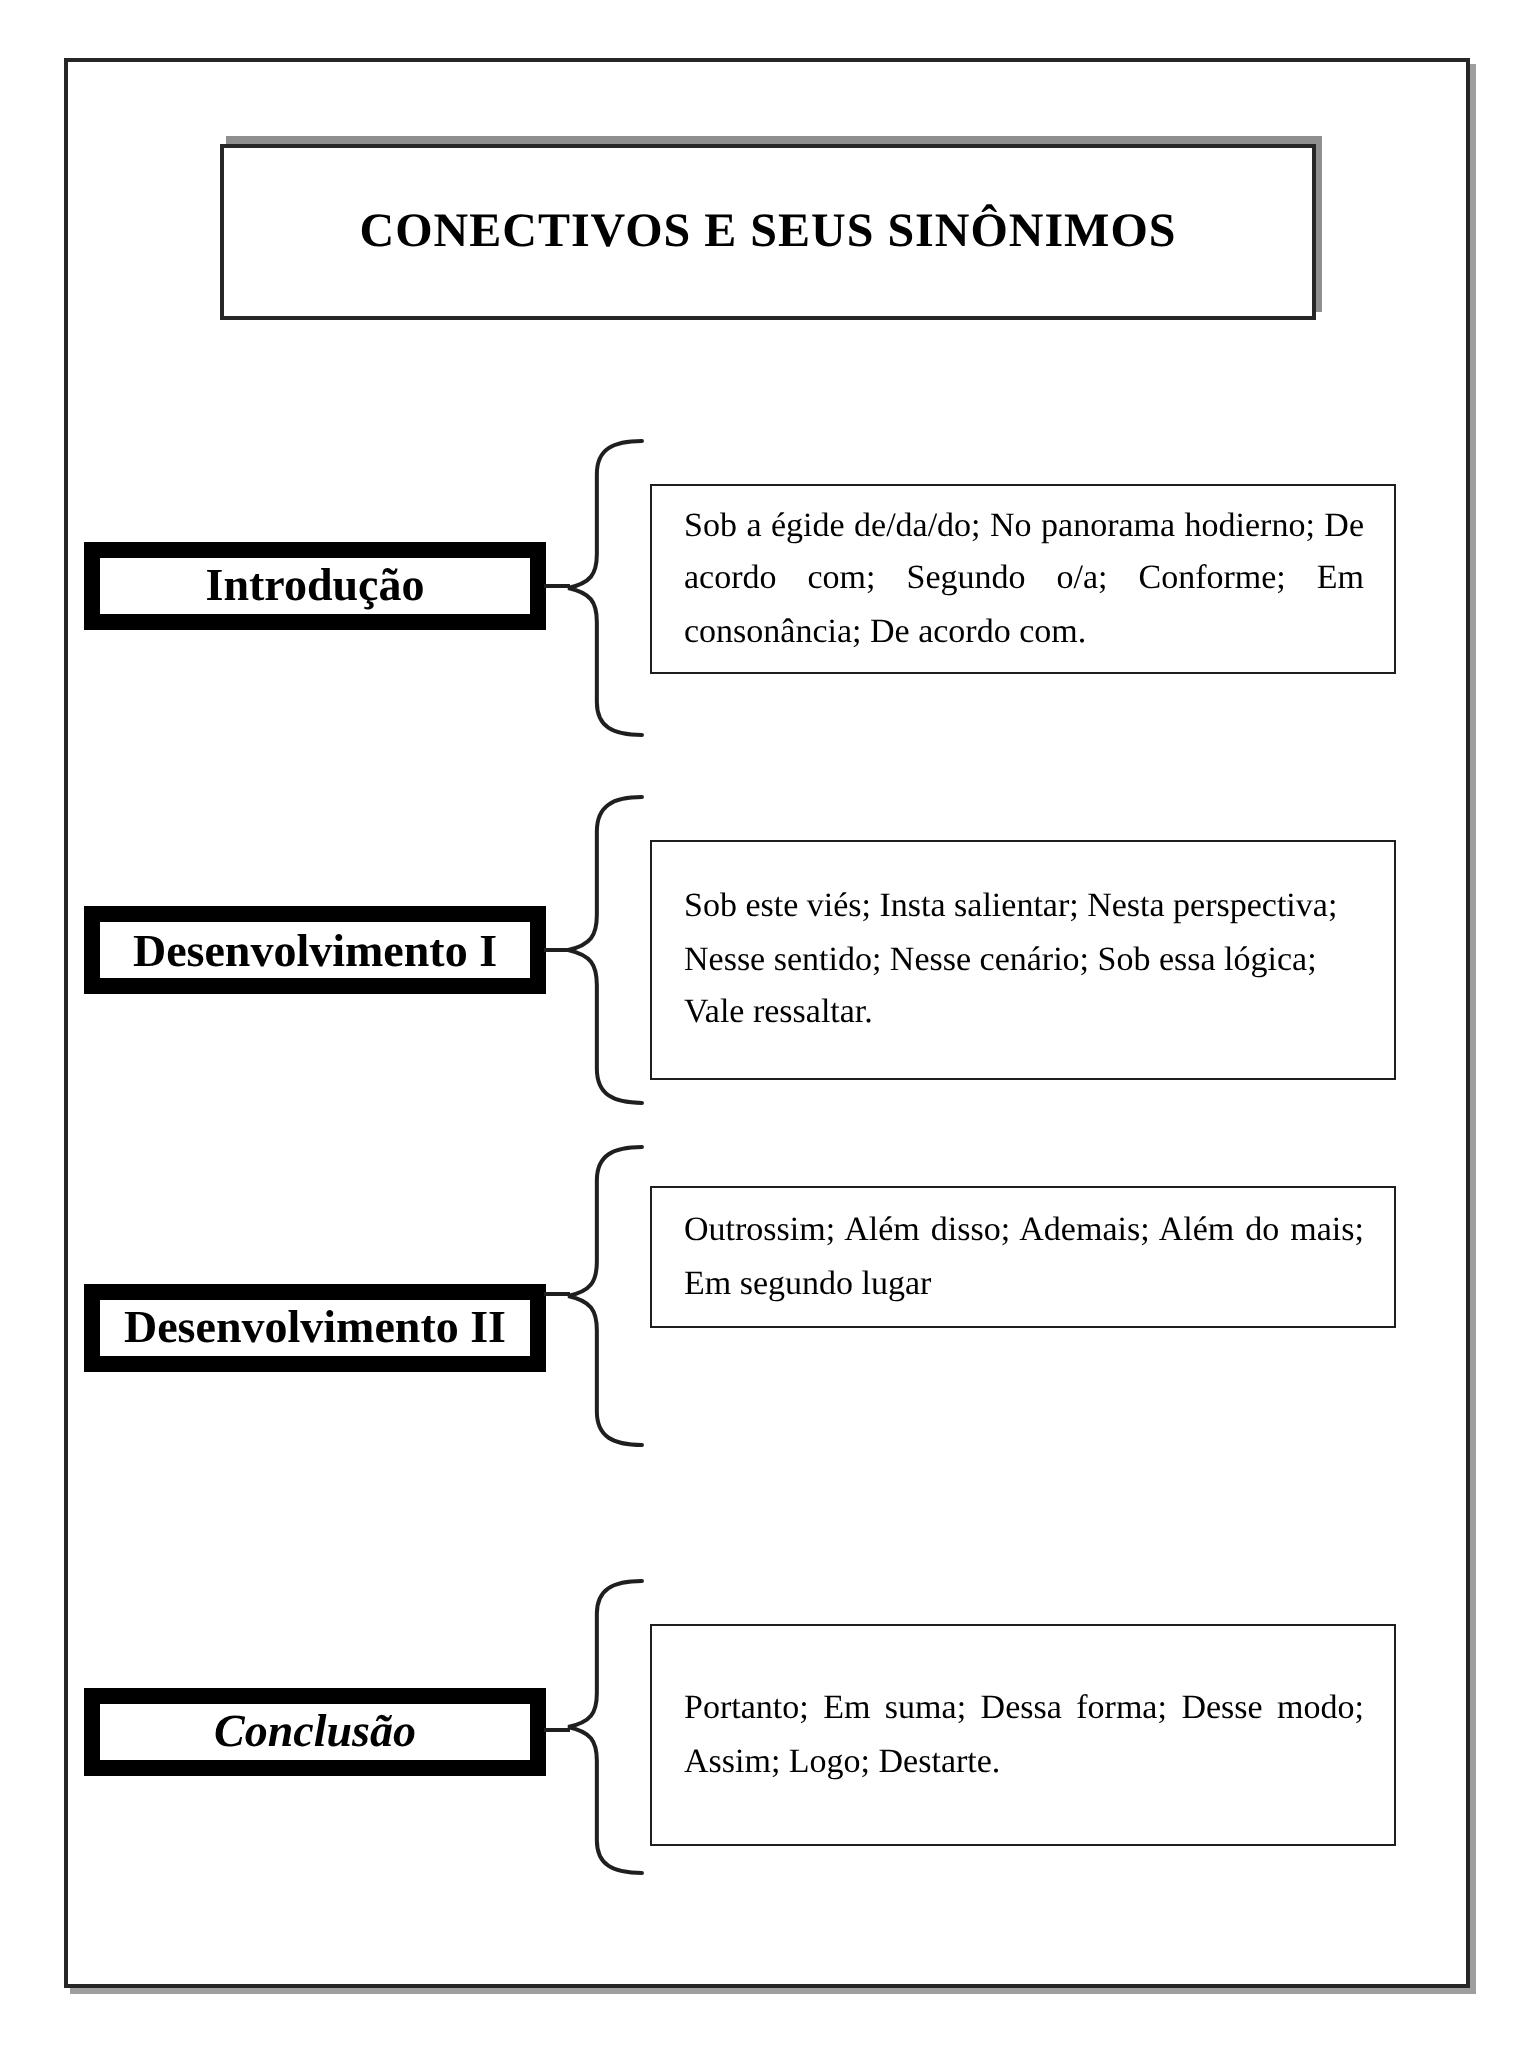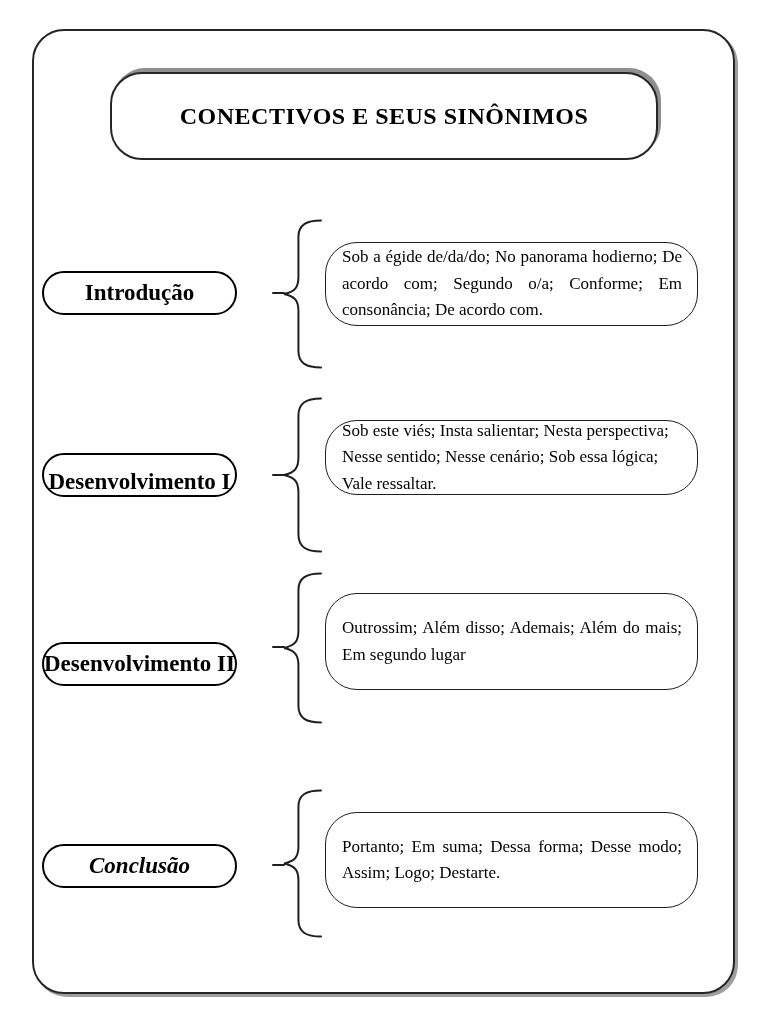--- a/index.html
+++ b/index.html
@@ -1,57 +1,57 @@
 <!DOCTYPE html>
 <html><head>
 <meta charset="utf-8">
 <style>
   html, body { margin:0; padding:0; background:#ffffff; }
   body {
     width:768px; height:1024px; position:relative; overflow:hidden;
     font-family:"Liberation Serif","DejaVu Serif",serif; color:#000;
   }
-  .abs { position:absolute; box-sizing:border-box;border-radius:32px; }
+  .abs { position:absolute; box-sizing:border-box; }
 
   .frame {
     left:32px; top:29px; width:703px; height:965px;
     border:2px solid #262626; background:#ffffff;
     box-shadow:3px 3px 0 0 #9e9e9e;
   }
   .title-box {
     left:110px; top:72px; width:548px; height:88px;
     border:2px solid #262626; background:#ffffff;
     box-shadow:3px -4px 0 0 #8f8f8f;
     display:flex; align-items:center; justify-content:center;
     font-weight:bold; font-size:24px; letter-spacing:0.5px; text-align:center;
   }
   .label-box {
-    left:42px; width:195px; height:44px;
-    border:2px solid #000000; background:#ffffff;
+    left:42px; width:231px; height:44px;
+    border:8px solid #000000; background:#ffffff;
     display:flex; align-items:center; justify-content:center;
     font-weight:bold; font-size:23px; white-space:nowrap;
   }
   .connector { left:272px; width:13px; height:2px; background:#1f1f1f; }
   .brace { left:281px; width:41px; }
   .brace svg { width:100%; height:100%; display:block; }
   .syn-box {
     left:325px; width:373px;
     border:1.6px solid #1f1f1f; background:#ffffff;
     display:flex; align-items:center; padding:6px 15px 6px 16px;
     font-size:17px; line-height:1.55;
   }
   .syn-text { width:100%; text-justify:inter-word; }
 
   
   .lb1 { top:271px; } .lb2 { top:453px;align-items:flex-end; } .lb3 { top:642px; } .lb4 { top:844px;font-style:italic; }
   .cn1 { top:292px; } .cn2 { top:474px; } .cn3 { top:646px; } .cn4 { top:864px; }
   .br1 { top:219px; height:150px; } .br2 { top:397px; height:156px; }
   .br3 { top:572px; height:152px; } .br4 { top:789px; height:149px; }
-  .sb1 { top:242px; height:84px; } .sb2 { top:420px; height:75px; }
-  .sb3 { top:593px; height:97px; } .sb4 { top:812px; height:96px; }
+  .sb1 { top:242px; height:95px; } .sb2 { top:420px; height:120px; }
+  .sb3 { top:593px; height:71px; } .sb4 { top:812px; height:111px; }
 </style>
 </head>
 <body>
 
 <div class="abs frame"></div>
 
 <div class="abs title-box">
   <span>CONECTIVOS E SEUS SINÔNIMOS</span>
 </div>
 

